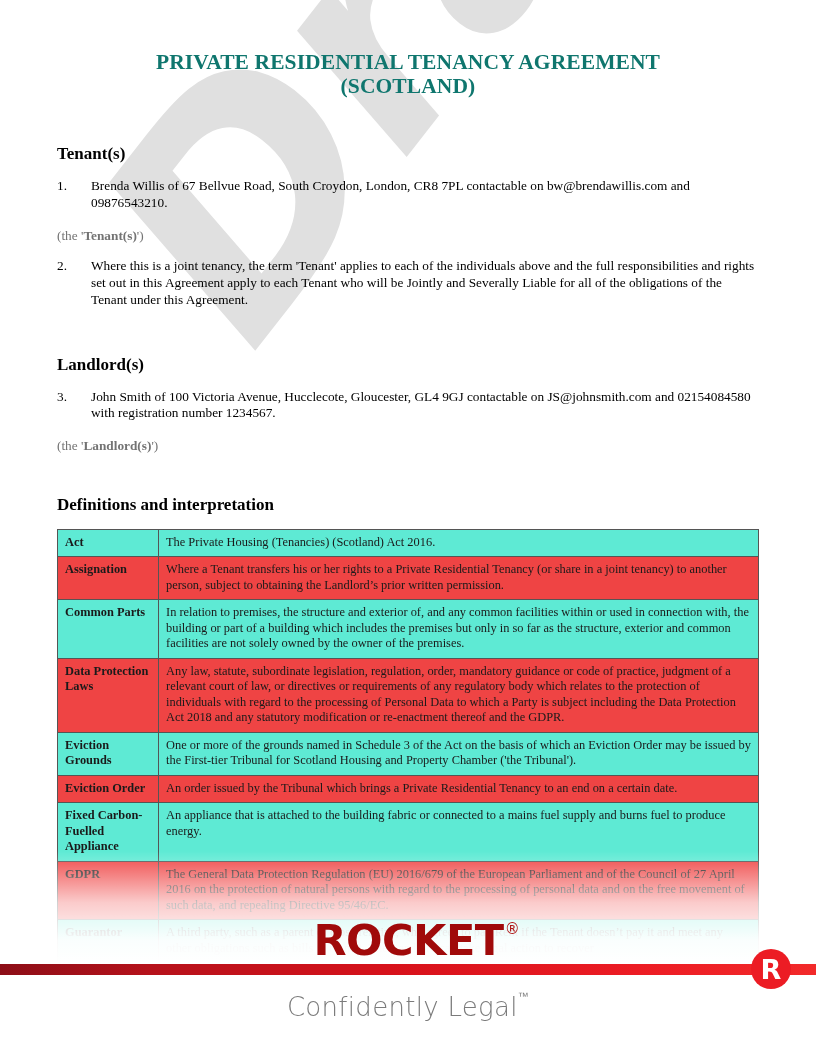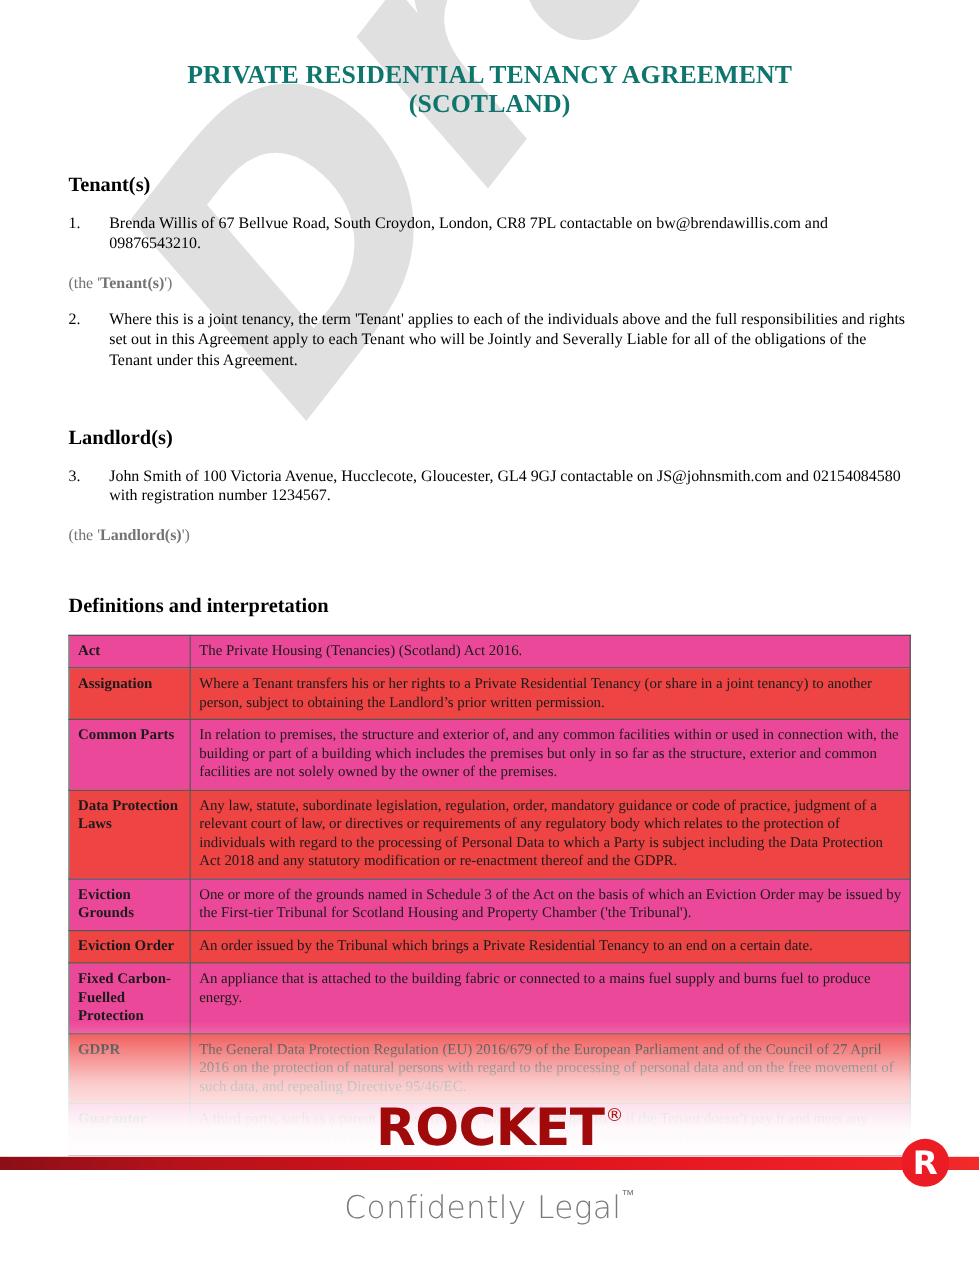--- a/index.html
+++ b/index.html
@@ -114,21 +114,21 @@
   table.defs td {
     border: 1px solid #555;
     padding: 5px 7px 6px 7px;
     vertical-align: top;
     color: #1a1a1a;
   }
   table.defs td.term {
     width: 101px;
     font-weight: bold;
   }
-  table.defs tr.shade td { background: #ec4899; }
+  table.defs tr.shade td { background: #5eead4; }
   table.defs tr.plain td { background: #ef4444; }
 
   
   .fade {
     position: absolute;
     left: -57px;
     right: -57px;
     bottom: 0;
     height: 112px;
     background: linear-gradient(to bottom, rgba(255,255,255,0) 0%, rgba(255,255,255,0.72) 46%, rgba(255,255,255,0.97) 80%, #fff 100%);
@@ -291,21 +291,21 @@
               </tr>
               <tr class="shade">
                 <td class="term">Eviction Grounds</td>
                 <td class="definition">One or more of the grounds named in Schedule 3 of the Act on the basis of which an Eviction Order may be issued by the First-tier Tribunal for Scotland Housing and Property Chamber ('the Tribunal').</td>
               </tr>
               <tr class="plain">
                 <td class="term">Eviction Order</td>
                 <td class="definition">An order issued by the Tribunal which brings a Private Residential Tenancy to an end on a certain date.</td>
               </tr>
               <tr class="shade">
-                <td class="term">Fixed Carbon-Fuelled Protection</td>
+                <td class="term">Fixed Carbon-Fuelled Appliance</td>
                 <td class="definition">An appliance that is attached to the building fabric or connected to a mains fuel supply and burns fuel to produce energy.</td>
               </tr>
               <tr class="plain">
                 <td class="term">GDPR</td>
                 <td class="definition">The General Data Protection Regulation (EU) 2016/679 of the European Parliament and of the Council of 27 April 2016 on the protection of natural persons with regard to the processing of personal data and on the free movement of such data, and repealing Directive 95/46/EC.</td>
               </tr>
               <tr class="shade">
                 <td class="term">Guarantor</td>
                 <td class="definition">A third party, such as a parent or close relative, who agrees to pay Rent if the Tenant doesn’t pay it and meet any other obligations such as bills to be met. The Landlord can take legal action to recover</td>
               </tr>

